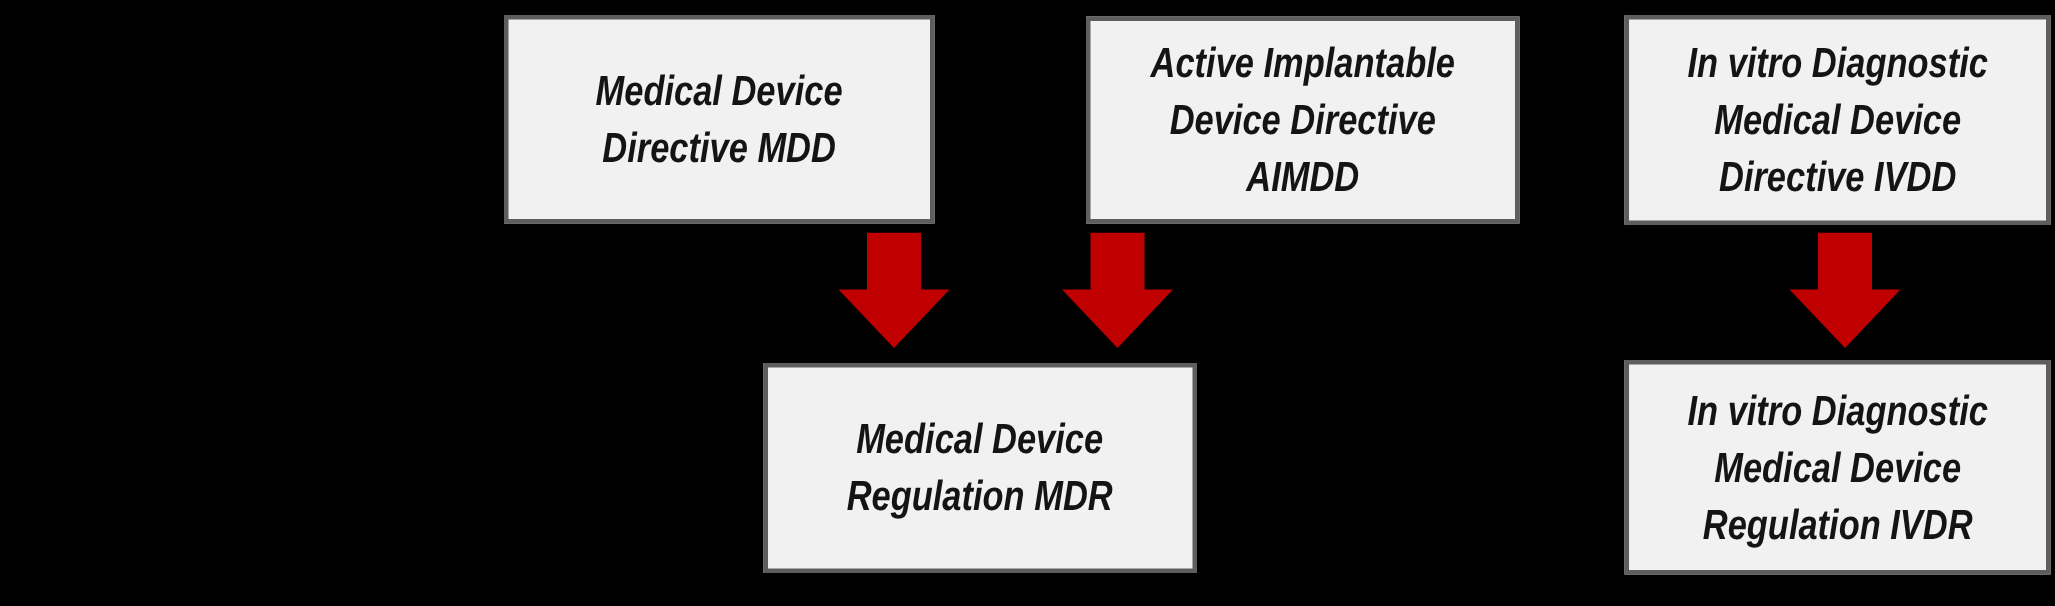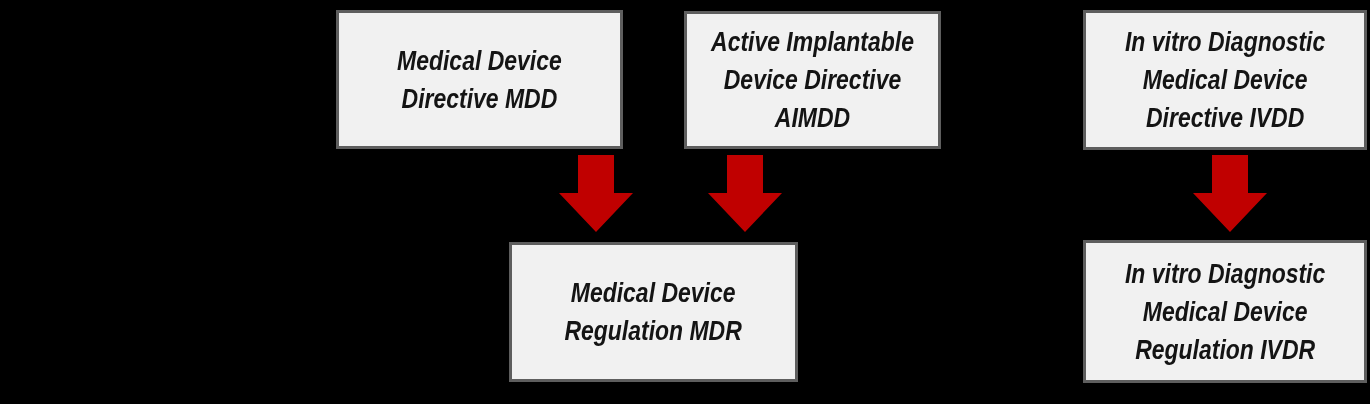--- a/index.html
+++ b/index.html
@@ -39,21 +39,21 @@
     color: var(--text);
     white-space: pre-line;
   }
   .arrow {
     position: absolute;
     width: 74px;
     height: 77px;
   }
   
   #box-mdd   { left: 336px;  top: 10px;  width: 287px; height: 139px; }
-  #box-aimdd { left: 684px;  top: 11px;  width: 257px; height: 138px; justify-content: flex-end; }
+  #box-aimdd { left: 724px;  top: 11px;  width: 289px; height: 138px; justify-content: flex-end; }
   #box-ivdd  { left: 1083px; top: 10px;  width: 284px; height: 140px; }
   #box-mdr   { left: 509px;  top: 242px; width: 289px; height: 140px; }
   #box-ivdr  { left: 1083px; top: 240px; width: 284px; height: 143px; }
   #arrow-1 { left: 559px;  top: 155px; }
   #arrow-2 { left: 708px;  top: 155px; }
   #arrow-3 { left: 1193px; top: 155px; }
 </style>
 </head>
 <body>
 

